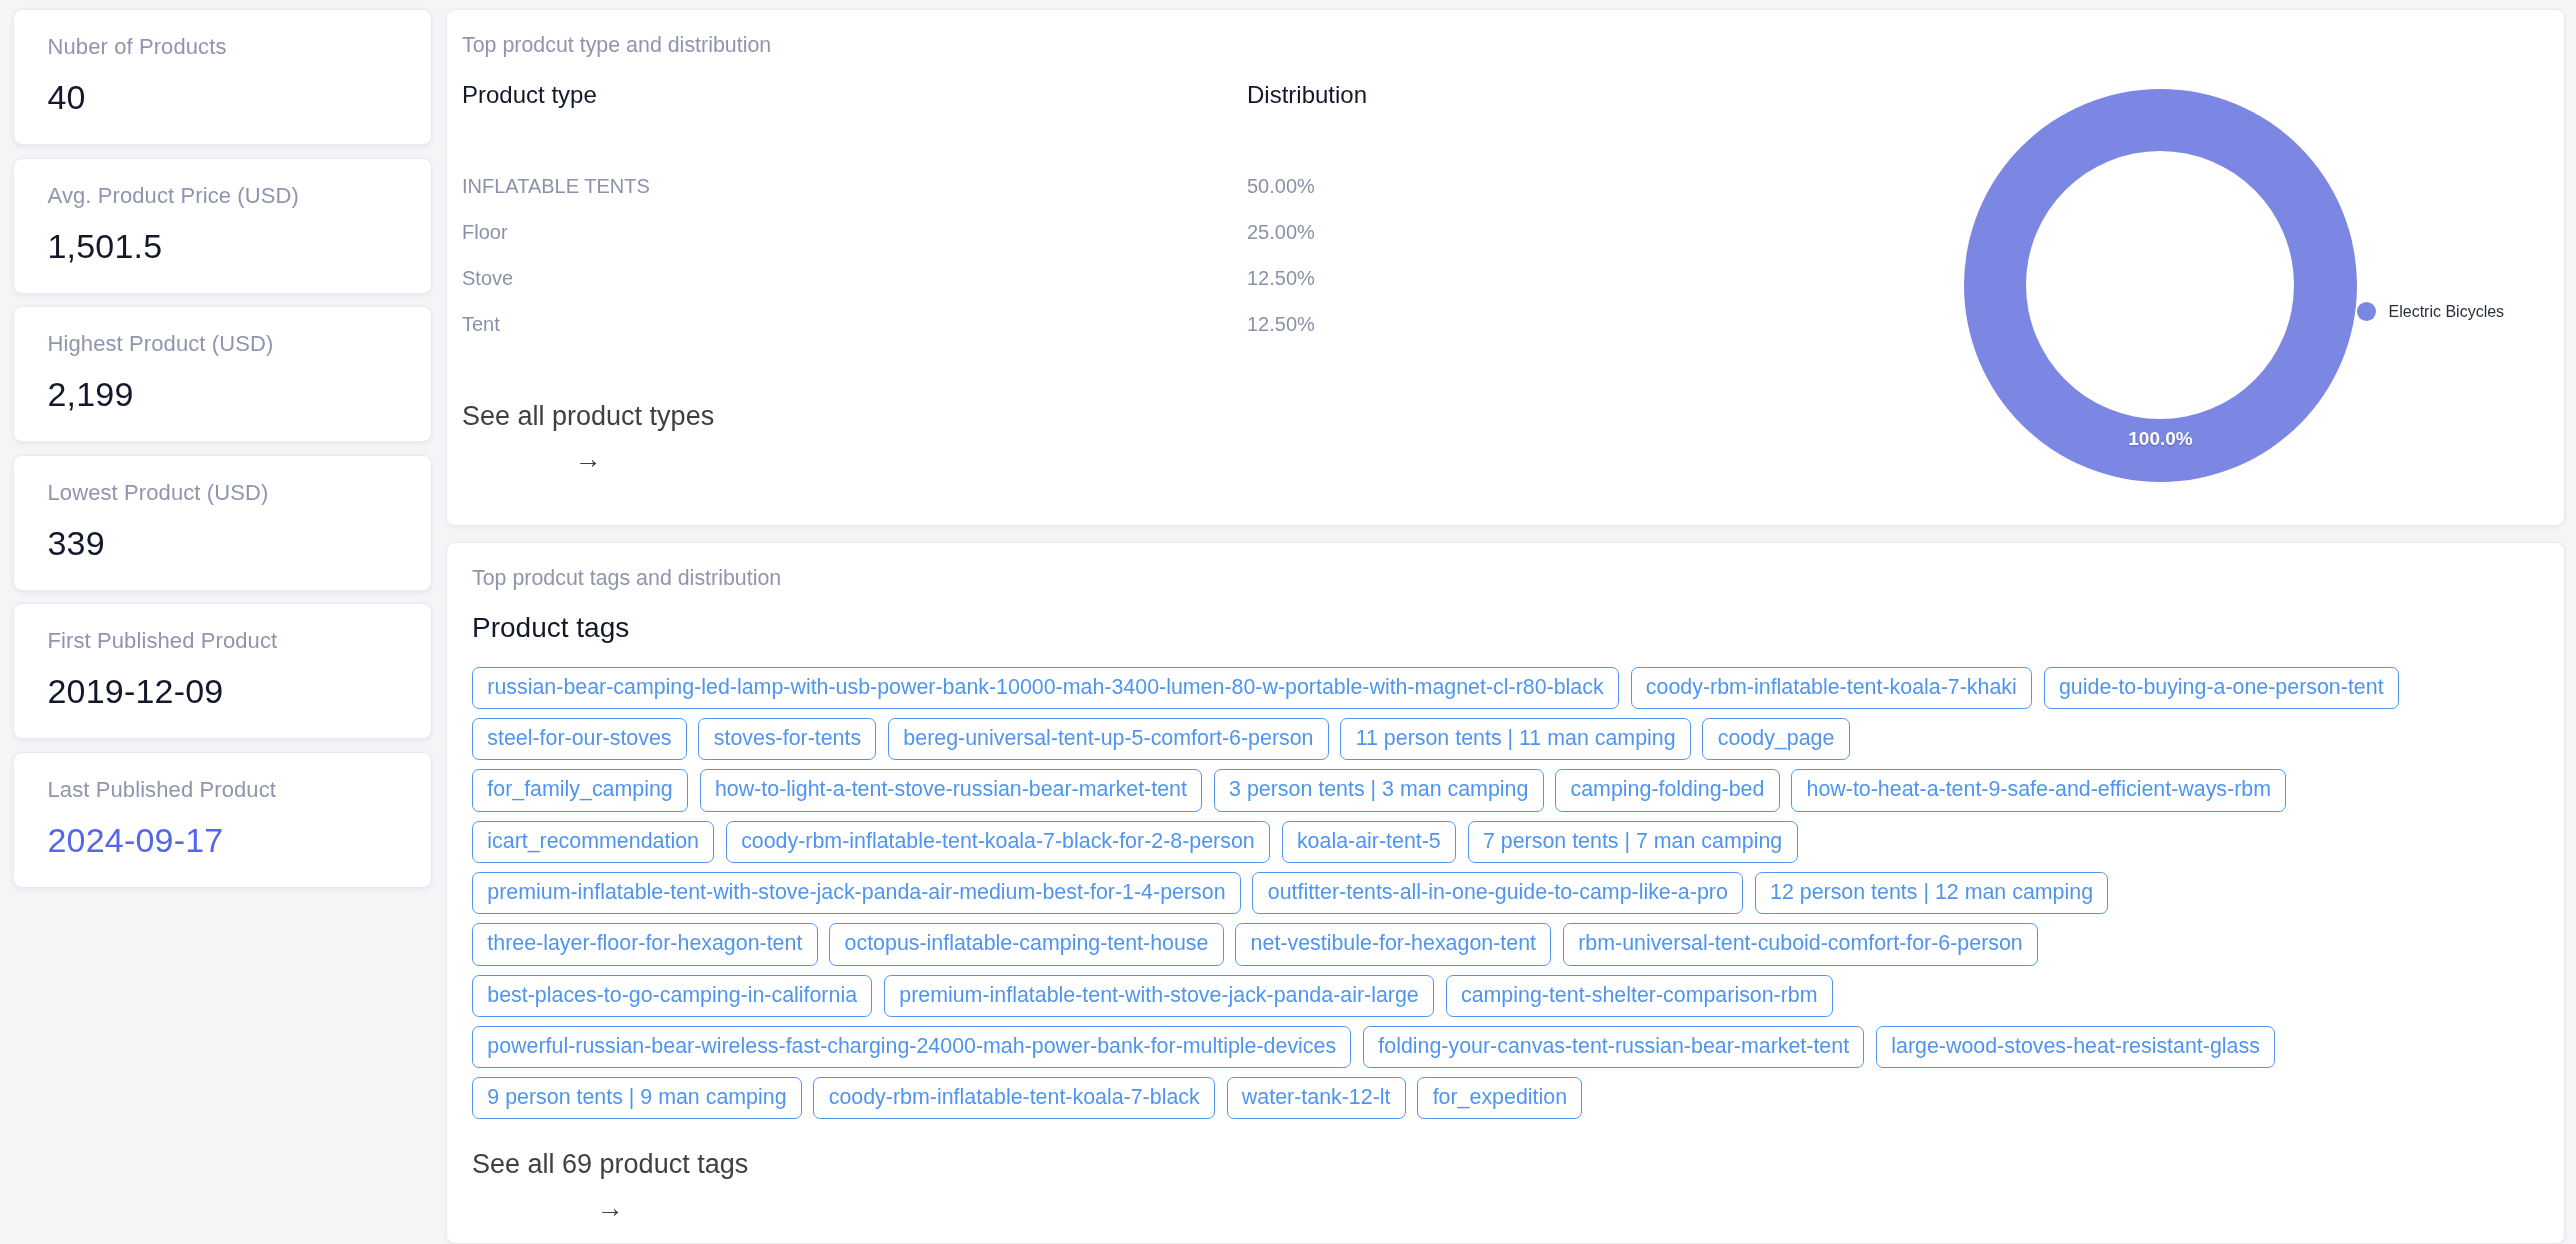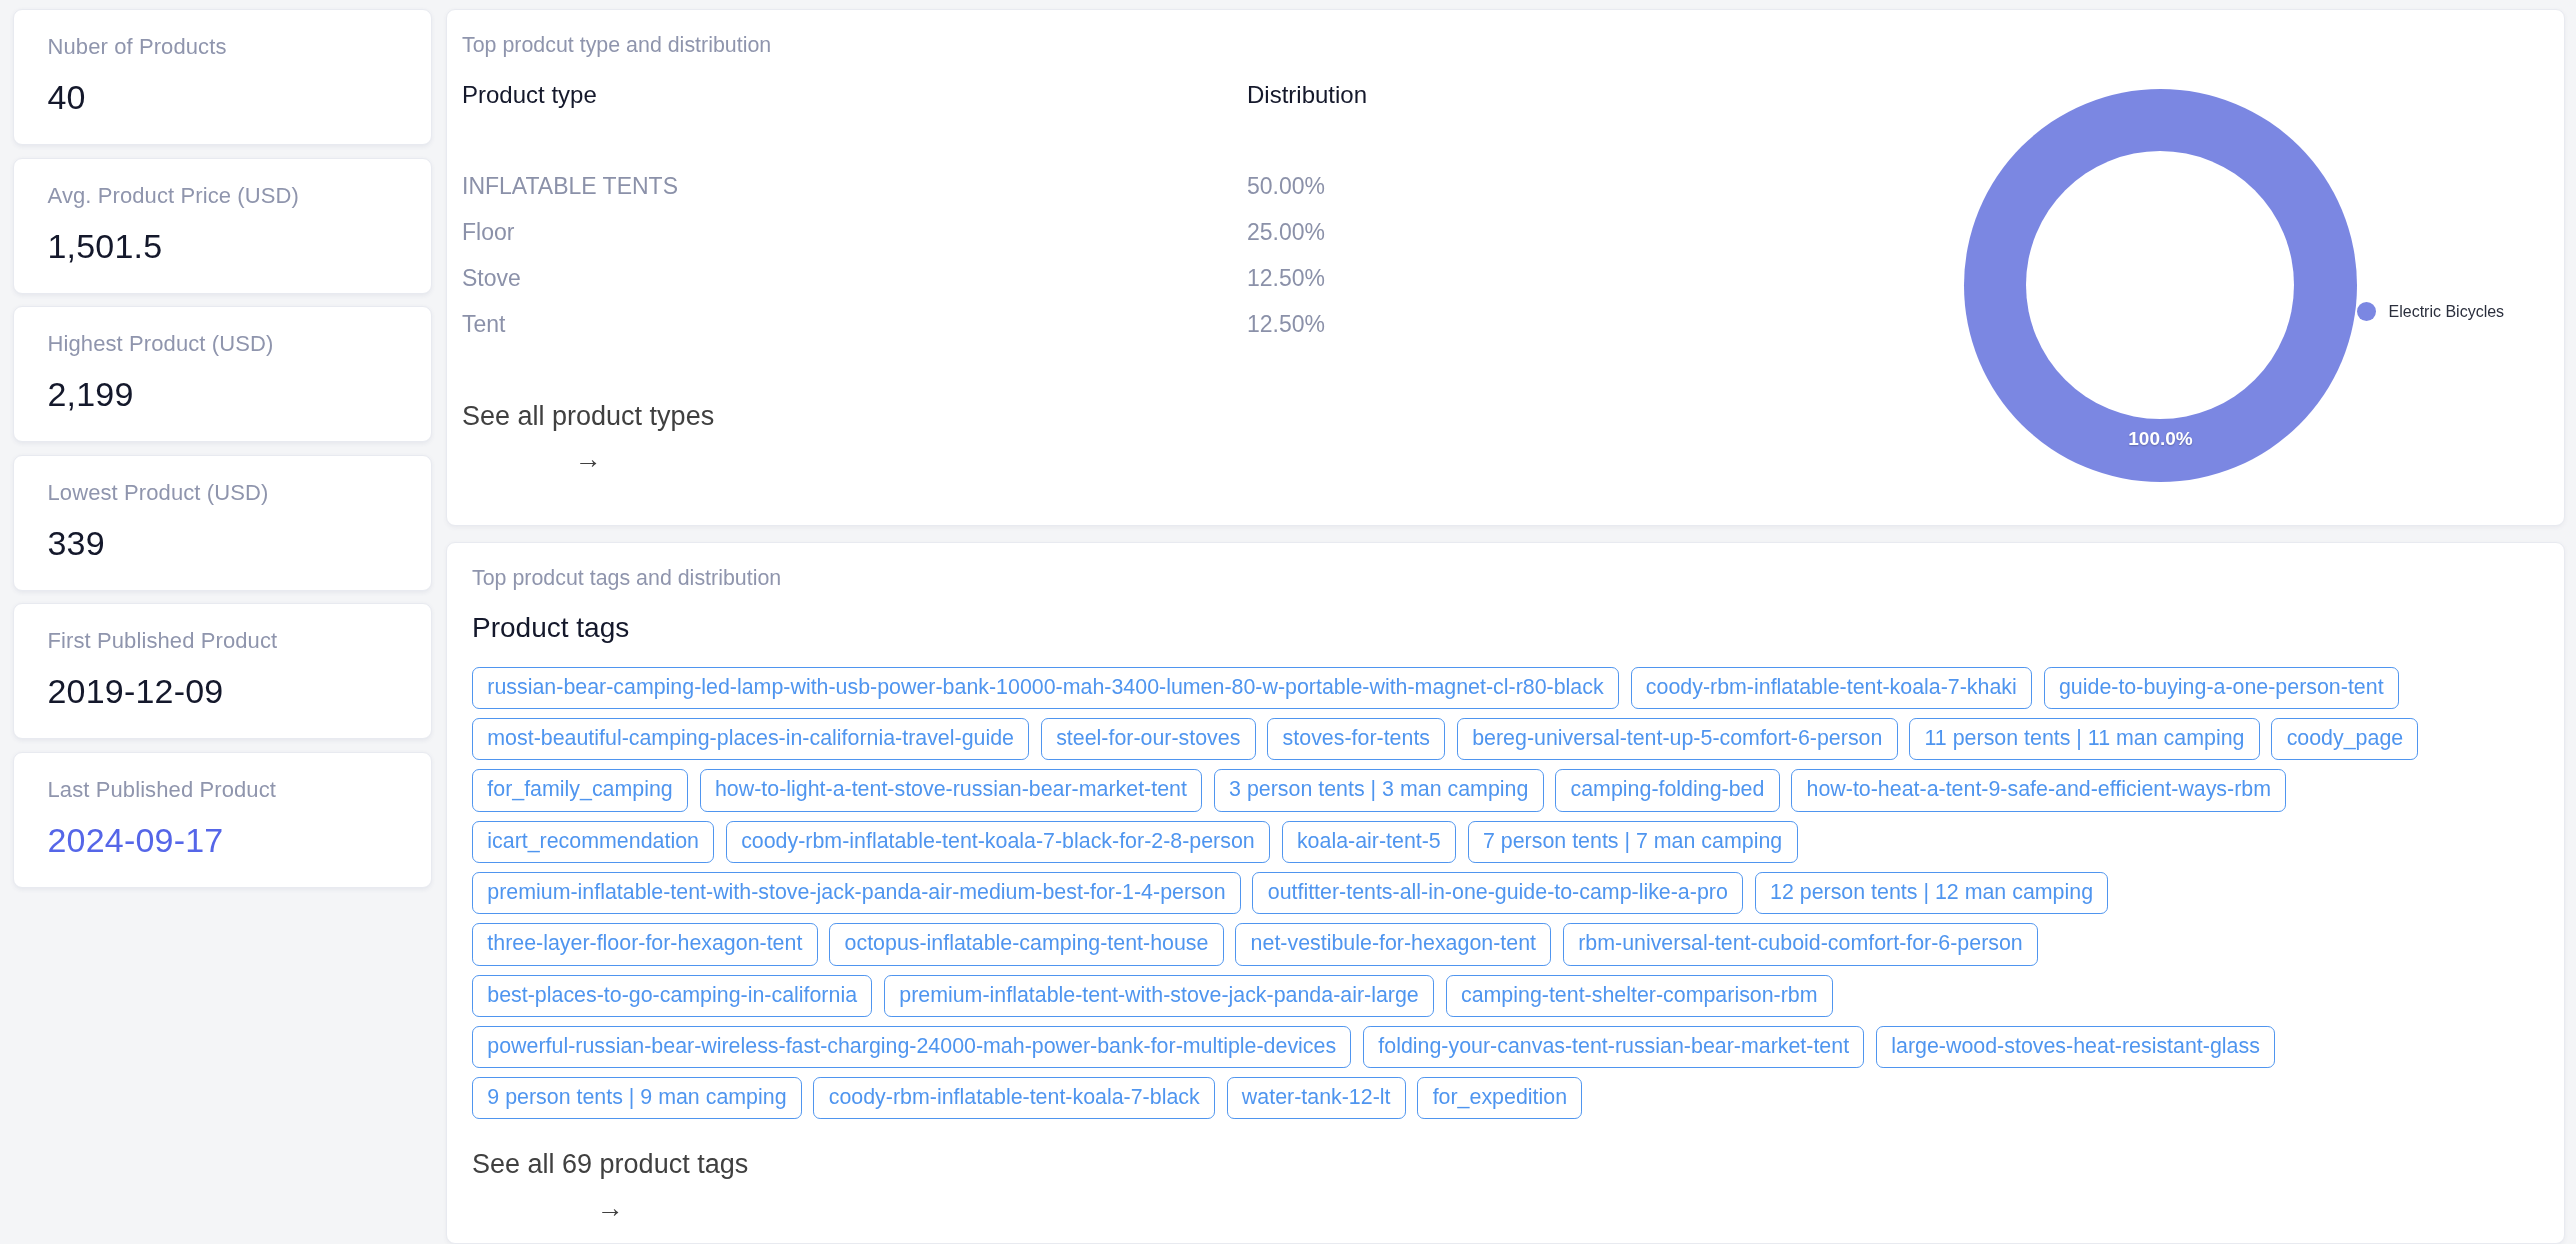--- a/index.html
+++ b/index.html
@@ -75,21 +75,21 @@
     display: flex;
     margin-top: 23px;
     font-size: 24px;
     color: #14182b;
   }
   .col-type { flex: 0 0 785px; }
   .col-dist { flex: 0 0 357px; }
   .type-rows { margin-top: 54px; }
   .type-row {
     display: flex;
-    font-size: 23px;
+    font-size: 20px;
     color: #8b91a9;
     line-height: 46px;
   }
   .see-link {
     display: inline-flex;
     align-items: center;
     gap: 14.3px;
     font-size: 27px;
     color: #404040;
     margin-top: 54px;
@@ -249,21 +249,20 @@
       <div class="panel-caption">Top prodcut tags and distribution</div>
       <div class="tags-title">Product tags</div>
 
       <div class="tag-rows" id="tag-rows">
           <div class="tag-row">
             <span class="tag">russian-bear-camping-led-lamp-with-usb-power-bank-10000-mah-3400-lumen-80-w-portable-with-magnet-cl-r80-black</span>
             <span class="tag">coody-rbm-inflatable-tent-koala-7-khaki</span>
             <span class="tag">guide-to-buying-a-one-person-tent</span>
           </div>
           <div class="tag-row">
-            <span class="tag">most-beautiful-camping-places-in-california-travel-guide</span>
             <span class="tag">steel-for-our-stoves</span>
             <span class="tag">stoves-for-tents</span>
             <span class="tag">bereg-universal-tent-up-5-comfort-6-person</span>
             <span class="tag">11 person tents | 11 man camping</span>
             <span class="tag">coody_page</span>
           </div>
           <div class="tag-row">
             <span class="tag">for_family_camping</span>
             <span class="tag">how-to-light-a-tent-stove-russian-bear-market-tent</span>
             <span class="tag">3 person tents | 3 man camping</span>

